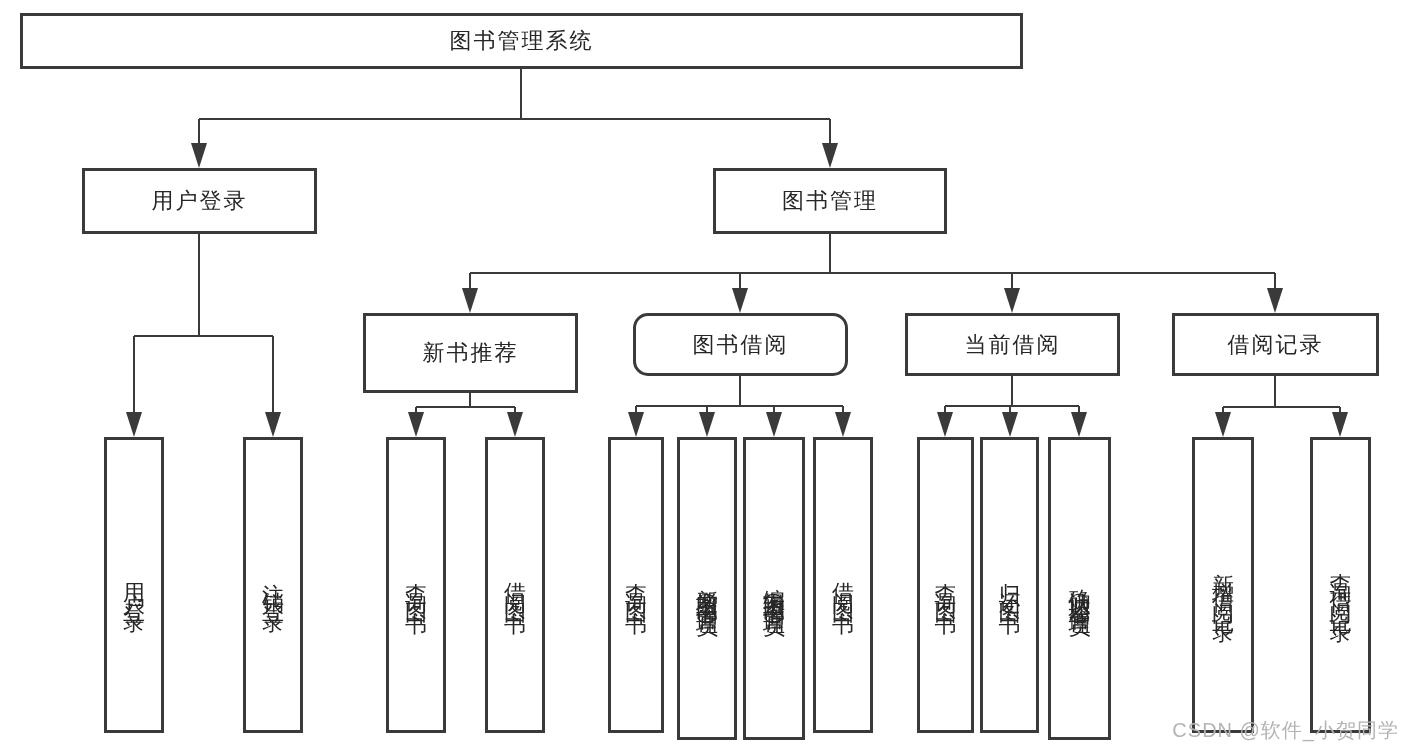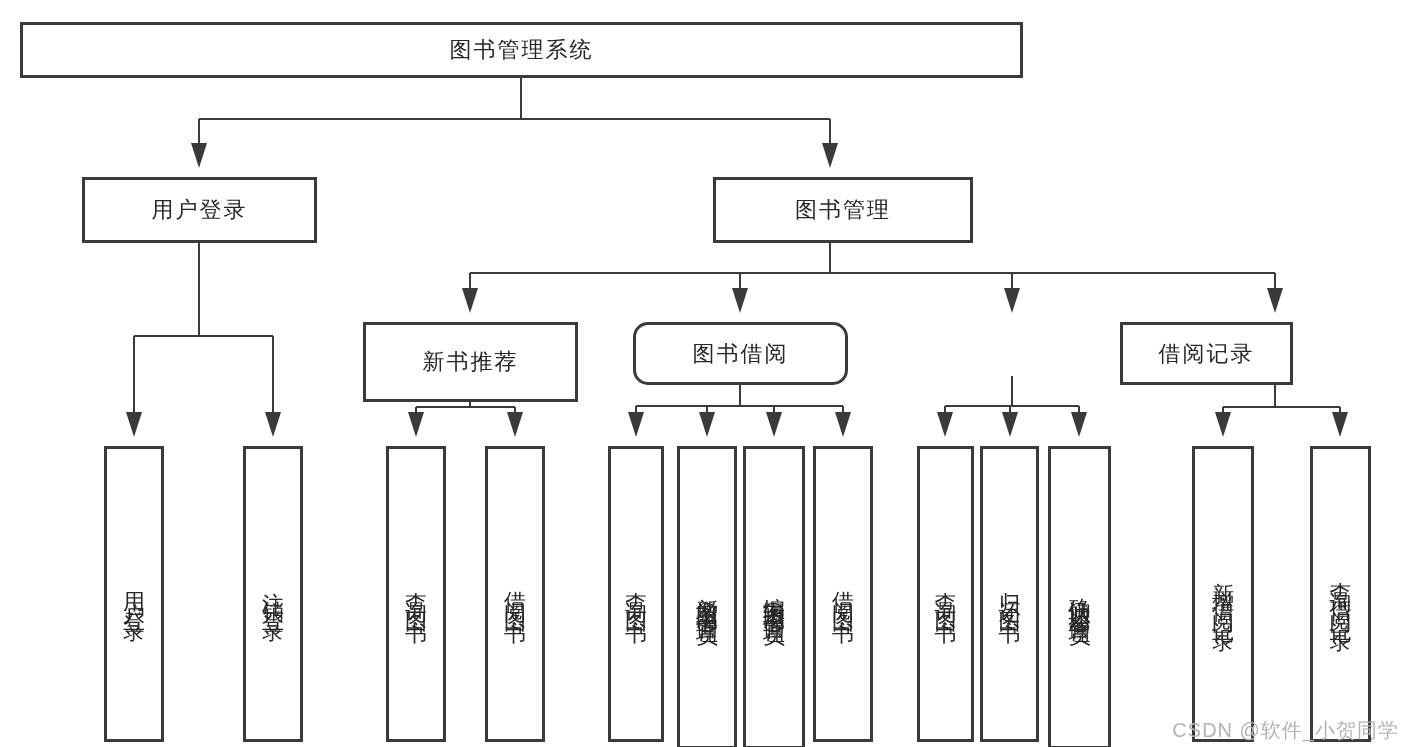--- a/index.html
+++ b/index.html
@@ -35,21 +35,20 @@
   .box {
     position: absolute;
     box-sizing: border-box;
     border: 3px solid #3a3a3a;
     background: #ffffff;
     display: flex;
     align-items: center;
     justify-content: center;
     color: #262626;
     z-index: 2;
-    margin-top: 9px;
   }
   .hlabel {
     font-size: 22px;
     letter-spacing: 2px;
     white-space: nowrap;
   }
   .leaf .vlabel {
     writing-mode: vertical-rl;
     text-orientation: mixed;
     font-size: 22px;
@@ -153,31 +152,34 @@
     </g>
   </svg>
 
   <div class="box" style="left:20px; top:13px; width:1003px; height:56px;">
     <span class="hlabel">图书管理系统</span>
   </div>
 
   <div class="box" style="left:82px; top:168px; width:235px; height:66px;">
     <span class="hlabel">用户登录</span>
   </div>
-  <div class="box" style="left:713px; top:168px; width:260px; height:66px;">
+  <div class="box" style="left:713px; top:168px; width:234px; height:66px;">
     <span class="hlabel">图书管理</span>
   </div>
 
   <div class="box" style="left:363px; top:313px; width:215px; height:80px;">
     <span class="hlabel">新书推荐</span>
   </div>
   <div class="box" style="left:633px; top:313px; width:215px; height:63px;border-radius:15px;">
     <span class="hlabel">图书借阅</span>
   </div>
-  <div class="box" style="left:1120px; top:313px; width:173px; height:63px;text-align:right;">
+  <div class="box" style="left:905px; top:313px; width:215px; height:63px;">
+    <span class="hlabel">当前借阅</span>
+  </div>
+  <div class="box" style="left:1172px; top:313px; width:207px; height:63px;text-align:right;">
     <span class="hlabel">借阅记录</span>
   </div>
 
   <div class="box leaf" style="left:104px; top:437px; width:60px; height:296px;">
     <span class="vlabel">用户登录</span>
   </div>
   <div class="box leaf" style="left:243px; top:437px; width:60px; height:296px;">
     <span class="vlabel">注销登录</span>
   </div>
   <div class="box leaf" style="left:386px; top:437px; width:60px; height:296px;">

